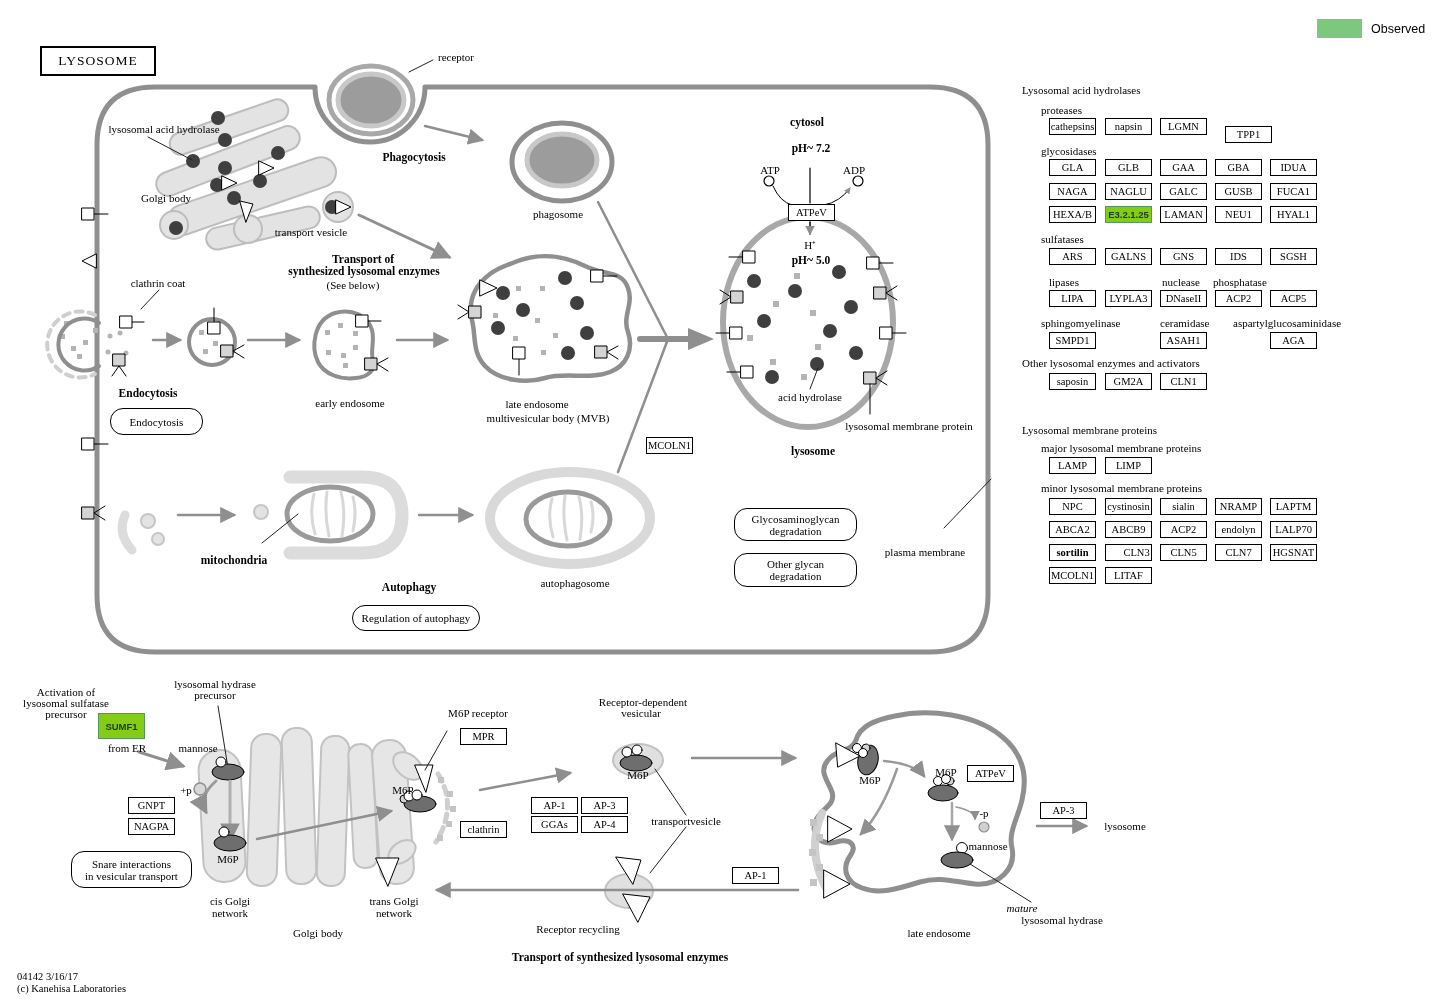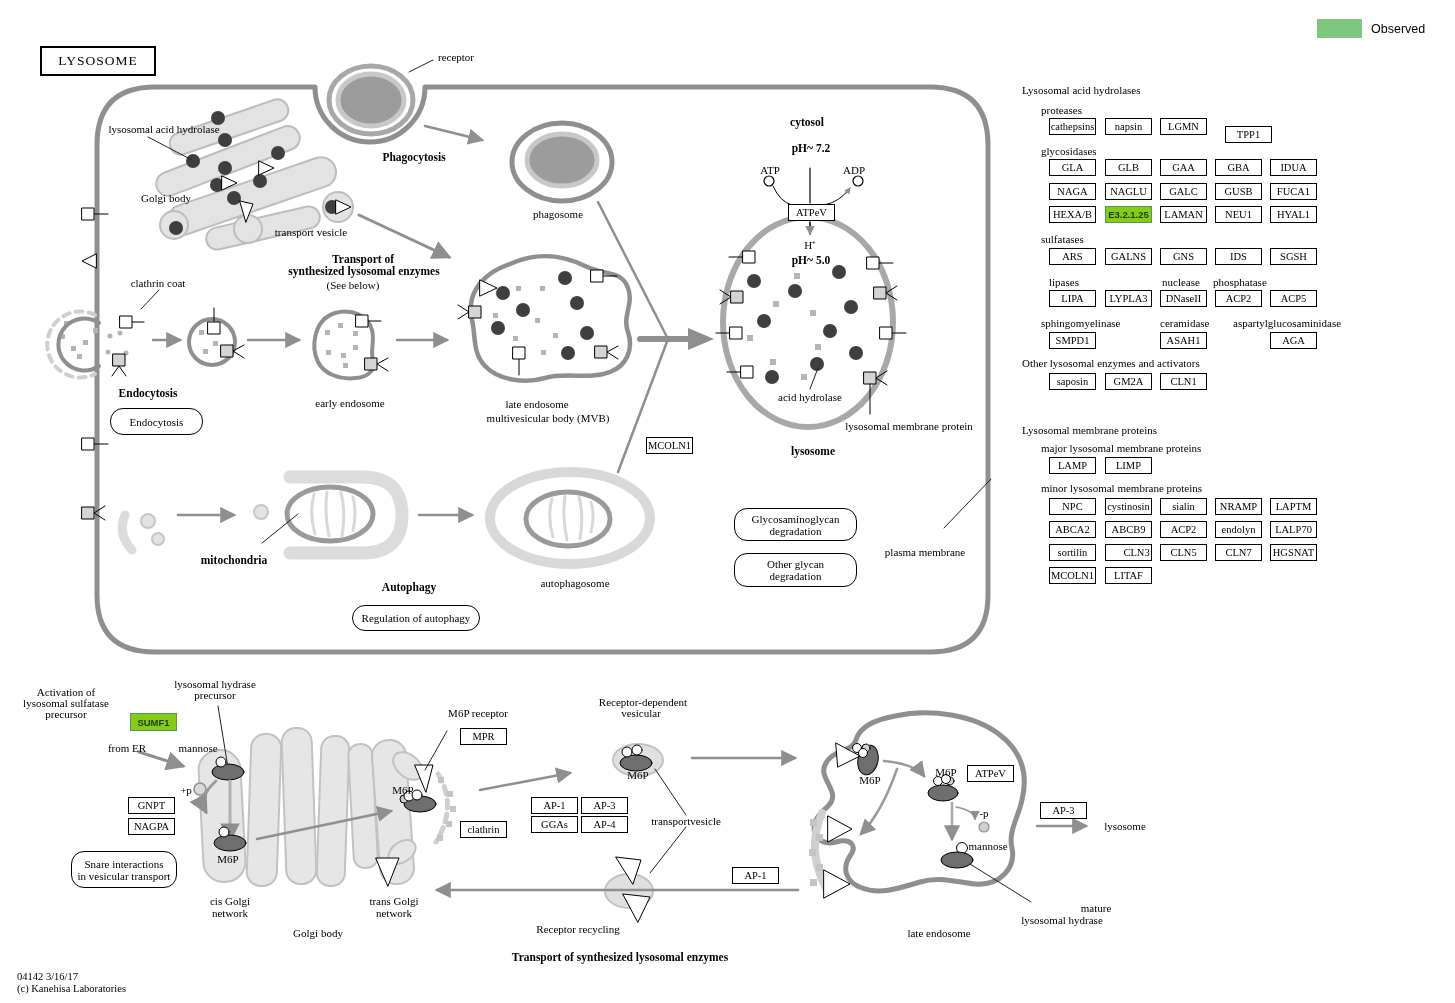--- a/index.html
+++ b/index.html
@@ -424,21 +424,21 @@
     <div class="lbl" style="left: 643px; top: 702px;">Receptor-dependent</div>
     <div class="lbl" style="left: 641px; top: 713px;">vesicular</div>
     <div class="lbl" style="left: 638px; top: 775px;">M6P</div>
     <div class="lbl" style="left: 686px; top: 821px;">transportvesicle</div>
     <div class="lbl" style="left: 578px; top: 929px;">Receptor recycling</div>
     <div class="lbl b" style="left: 620px; top: 957px;">Transport of synthesized lysosomal enzymes</div>
     <div class="lbl" style="left: 870px; top: 780px;">M6P</div>
     <div class="lbl" style="left: 946px; top: 772px;">M6P</div>
     <div class="lbl" style="left: 984px; top: 813px;">-p</div>
     <div class="lbl" style="left: 988px; top: 846px;">mannose</div>
-    <div class="lbl" style="left: 1096px; top: 908px;">mature</div>
+    <div class="lbl" style="left: 1022px; top: 908px; font-style: italic;">mature</div>
     <div class="lbl" style="left: 1062px; top: 920px;">lysosomal hydrase</div>
     <div class="lbl" style="left: 939px; top: 933px;">late endosome</div>
     <div class="lbl" style="left: 1125px; top: 826px;">lysosome</div>
     <div class="gbox" style="left: 1049px; top: 118px;">cathepsins</div>
     <div class="gbox" style="left: 1105px; top: 118px;">napsin</div>
     <div class="gbox" style="left: 1160px; top: 118px;">LGMN</div>
     <div class="gbox" style="left: 1225px; top: 118px; margin-top: 8px;">TPP1</div>
     <div class="gbox" style="left: 1049px; top: 159px;">GLA</div>
     <div class="gbox" style="left: 1105px; top: 159px;">GLB</div>
     <div class="gbox" style="left: 1160px; top: 159px;">GAA</div>
@@ -475,30 +475,30 @@
     <div class="gbox" style="left: 1049px; top: 498px;">NPC</div>
     <div class="gbox" style="left: 1105px; top: 498px;">cystinosin</div>
     <div class="gbox" style="left: 1160px; top: 498px;">sialin</div>
     <div class="gbox" style="left: 1215px; top: 498px;">NRAMP</div>
     <div class="gbox" style="left: 1270px; top: 498px;">LAPTM</div>
     <div class="gbox" style="left: 1049px; top: 521px;">ABCA2</div>
     <div class="gbox" style="left: 1105px; top: 521px;">ABCB9</div>
     <div class="gbox" style="left: 1160px; top: 521px;">ACP2</div>
     <div class="gbox" style="left: 1215px; top: 521px;">endolyn</div>
     <div class="gbox" style="left: 1270px; top: 521px;">LALP70</div>
-    <div class="gbox" style="left: 1049px; top: 544px;">sortilin</div>
+    <div class="gbox" style="left: 1049px; top: 544px; font-weight: bold;">sortilin</div>
     <div class="gbox" style="left: 1105px; top: 544px; padding-left: 16px;">CLN3</div>
     <div class="gbox" style="left: 1160px; top: 544px;">CLN5</div>
     <div class="gbox" style="left: 1215px; top: 544px;">CLN7</div>
     <div class="gbox" style="left: 1270px; top: 544px;">HGSNAT</div>
     <div class="gbox" style="left: 1049px; top: 567px;">MCOLN1</div>
     <div class="gbox" style="left: 1105px; top: 567px;">LITAF</div>
     <div class="gbox" style="left: 788px; top: 204px;">ATPeV</div>
     <div class="gbox" style="left: 646px; top: 437px;">MCOLN1</div>
-    <div class="gbox hl" style="left: 98px; top: 713px; height: 18px; margin-left: 32px;">SUMF1</div>
+    <div class="gbox hl" style="left: 98px; top: 713px; height: 26px;">SUMF1</div>
     <div class="gbox" style="left: 128px; top: 797px;">GNPT</div>
     <div class="gbox" style="left: 128px; top: 818px;">NAGPA</div>
     <div class="gbox" style="left: 460px; top: 728px;">MPR</div>
     <div class="gbox" style="left: 460px; top: 821px;">clathrin</div>
     <div class="gbox" style="left: 531px; top: 797px;">AP-1</div>
     <div class="gbox" style="left: 581px; top: 797px;">AP-3</div>
     <div class="gbox" style="left: 531px; top: 816px;">GGAs</div>
     <div class="gbox" style="left: 581px; top: 816px;">AP-4</div>
     <div class="gbox" style="left: 732px; top: 867px;">AP-1</div>
     <div class="gbox" style="left: 1040px; top: 802px;">AP-3</div>
@@ -510,18 +510,18 @@
       <div>Regulation of autophagy</div>
     </div>
     <div class="pbox" style="left: 734px; top: 508px; width: 123px; height: 33px;">
       <div>Glycosaminoglycan</div>
       <div>degradation</div>
     </div>
     <div class="pbox" style="left: 734px; top: 553px; width: 123px; height: 34px;">
       <div>Other glycan</div>
       <div>degradation</div>
     </div>
-    <div class="pbox" style="left: 71px; top: 851px; width: 106px; height: 37px;">
+    <div class="pbox" style="left: 71px; top: 851px; width: 121px; height: 37px;">
       <div>Snare interactions</div>
       <div>in vesicular transport</div>
     </div>
 
 </div>
 
 </body></html>

